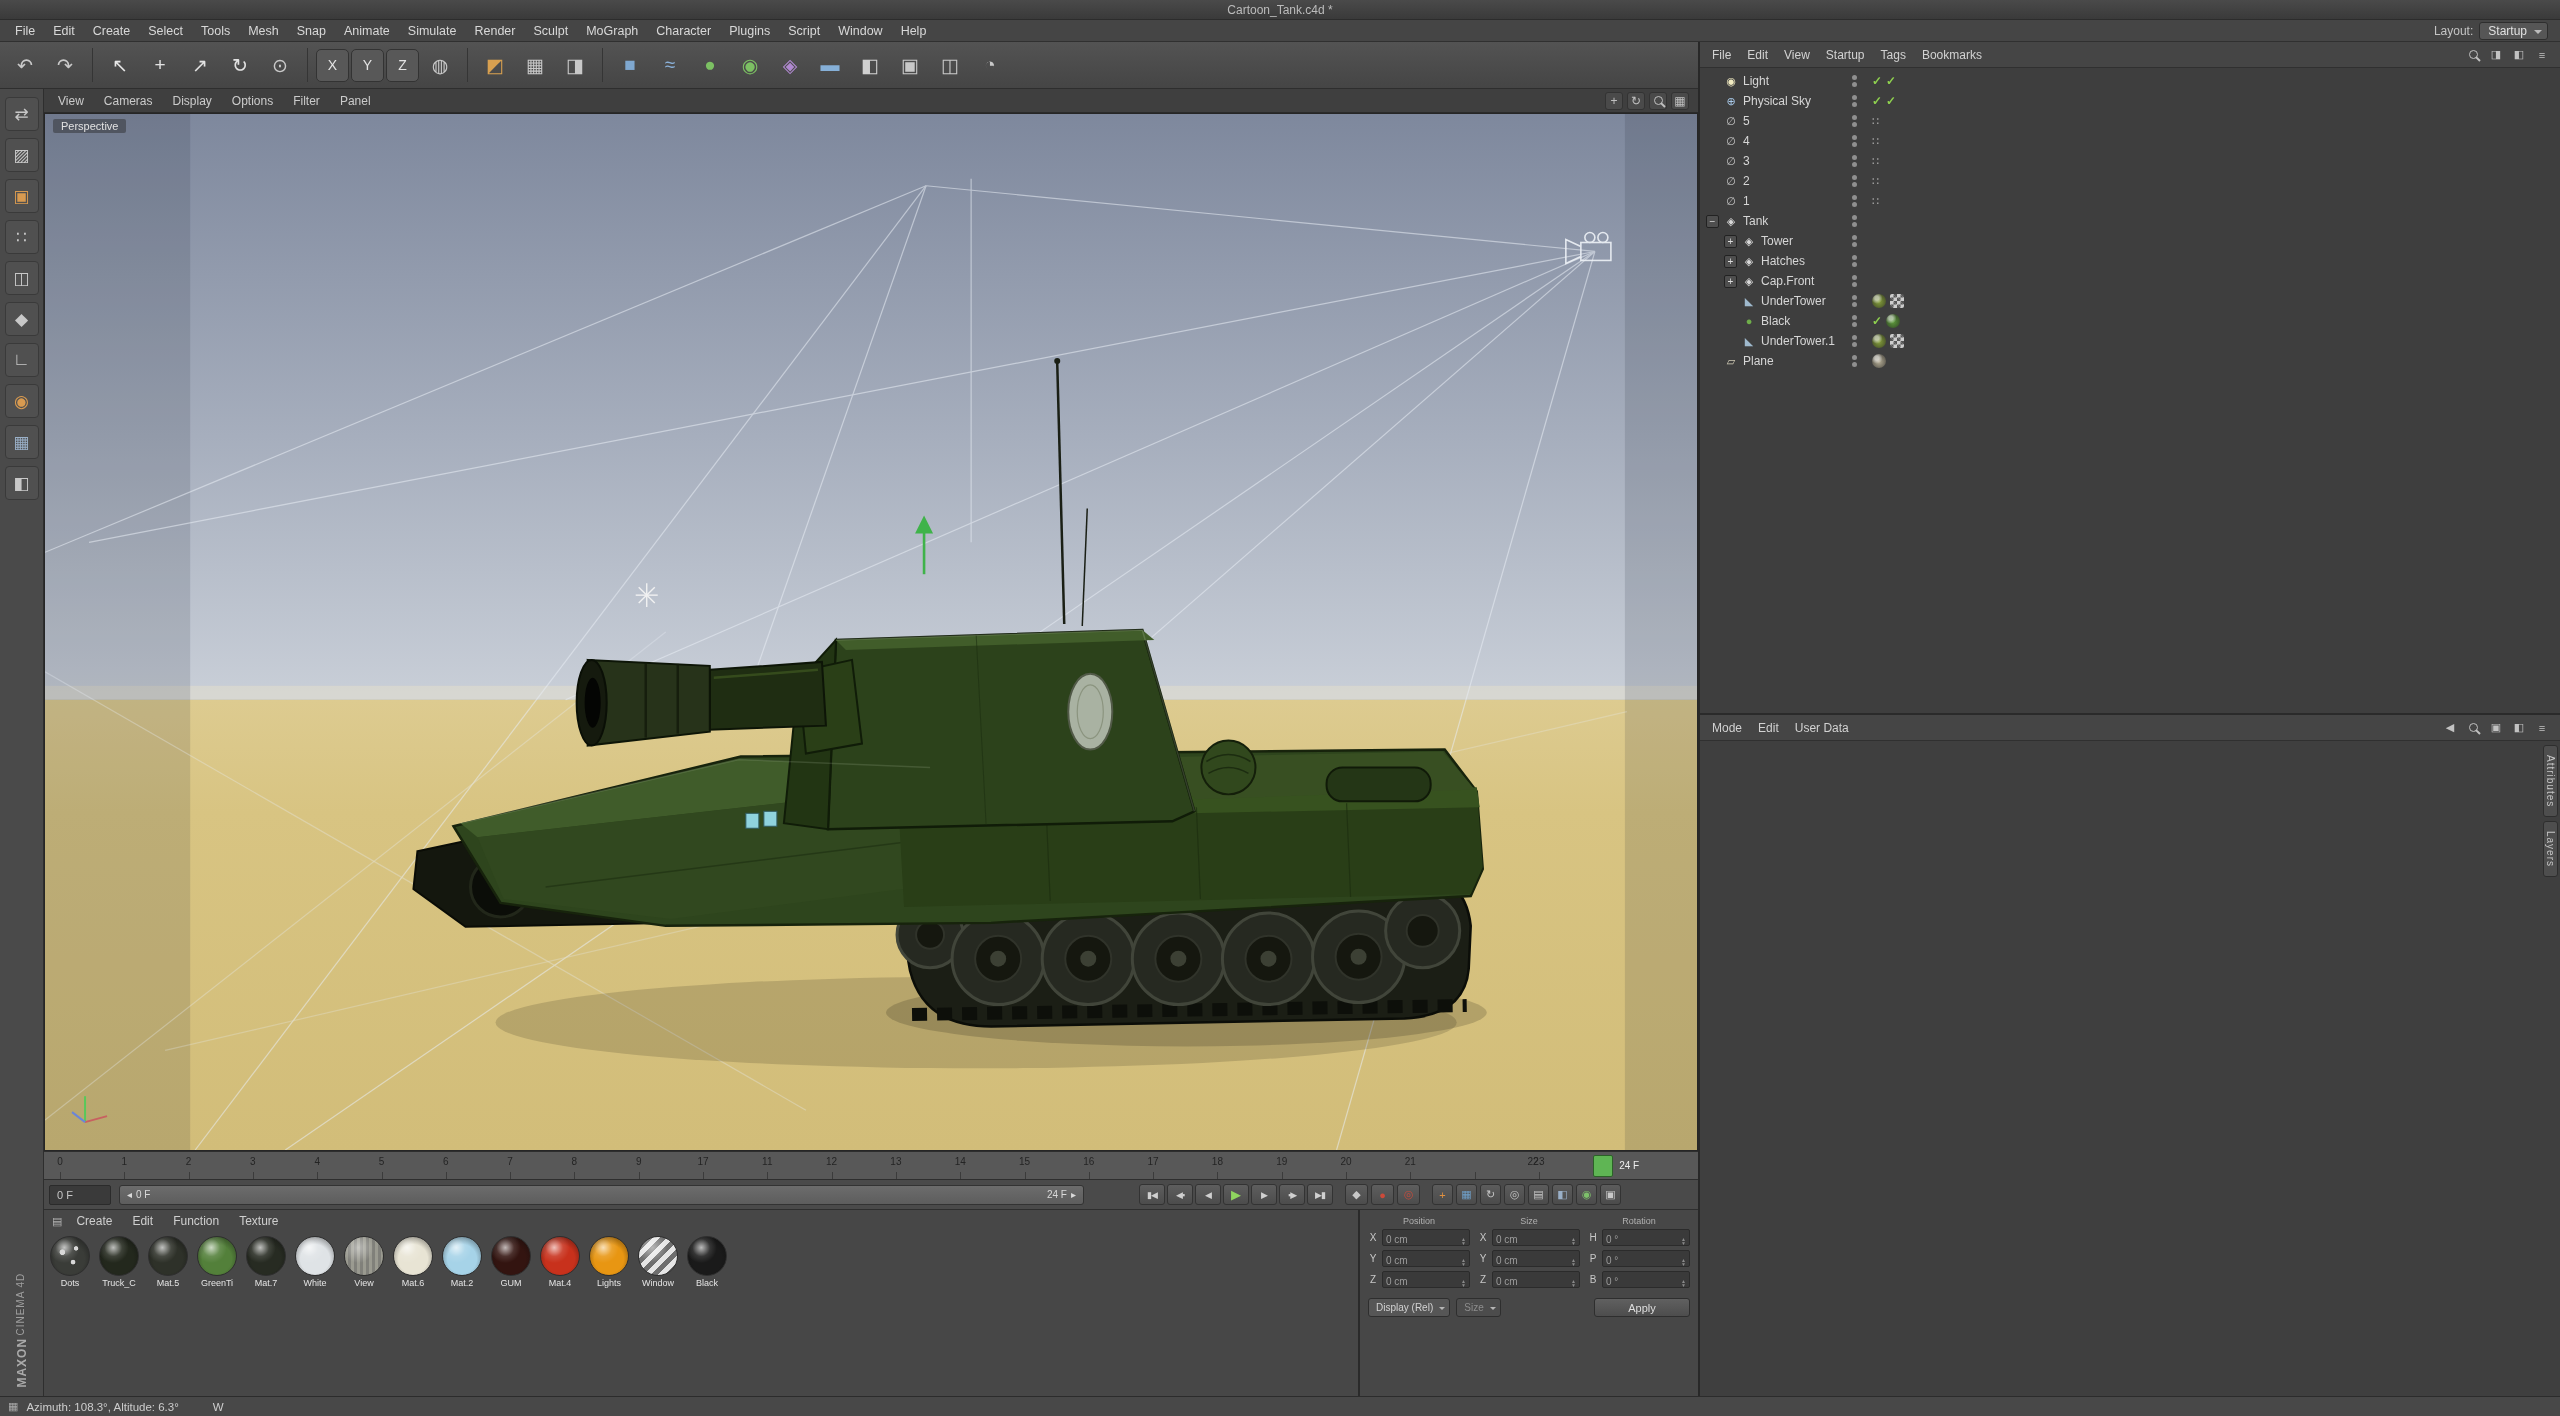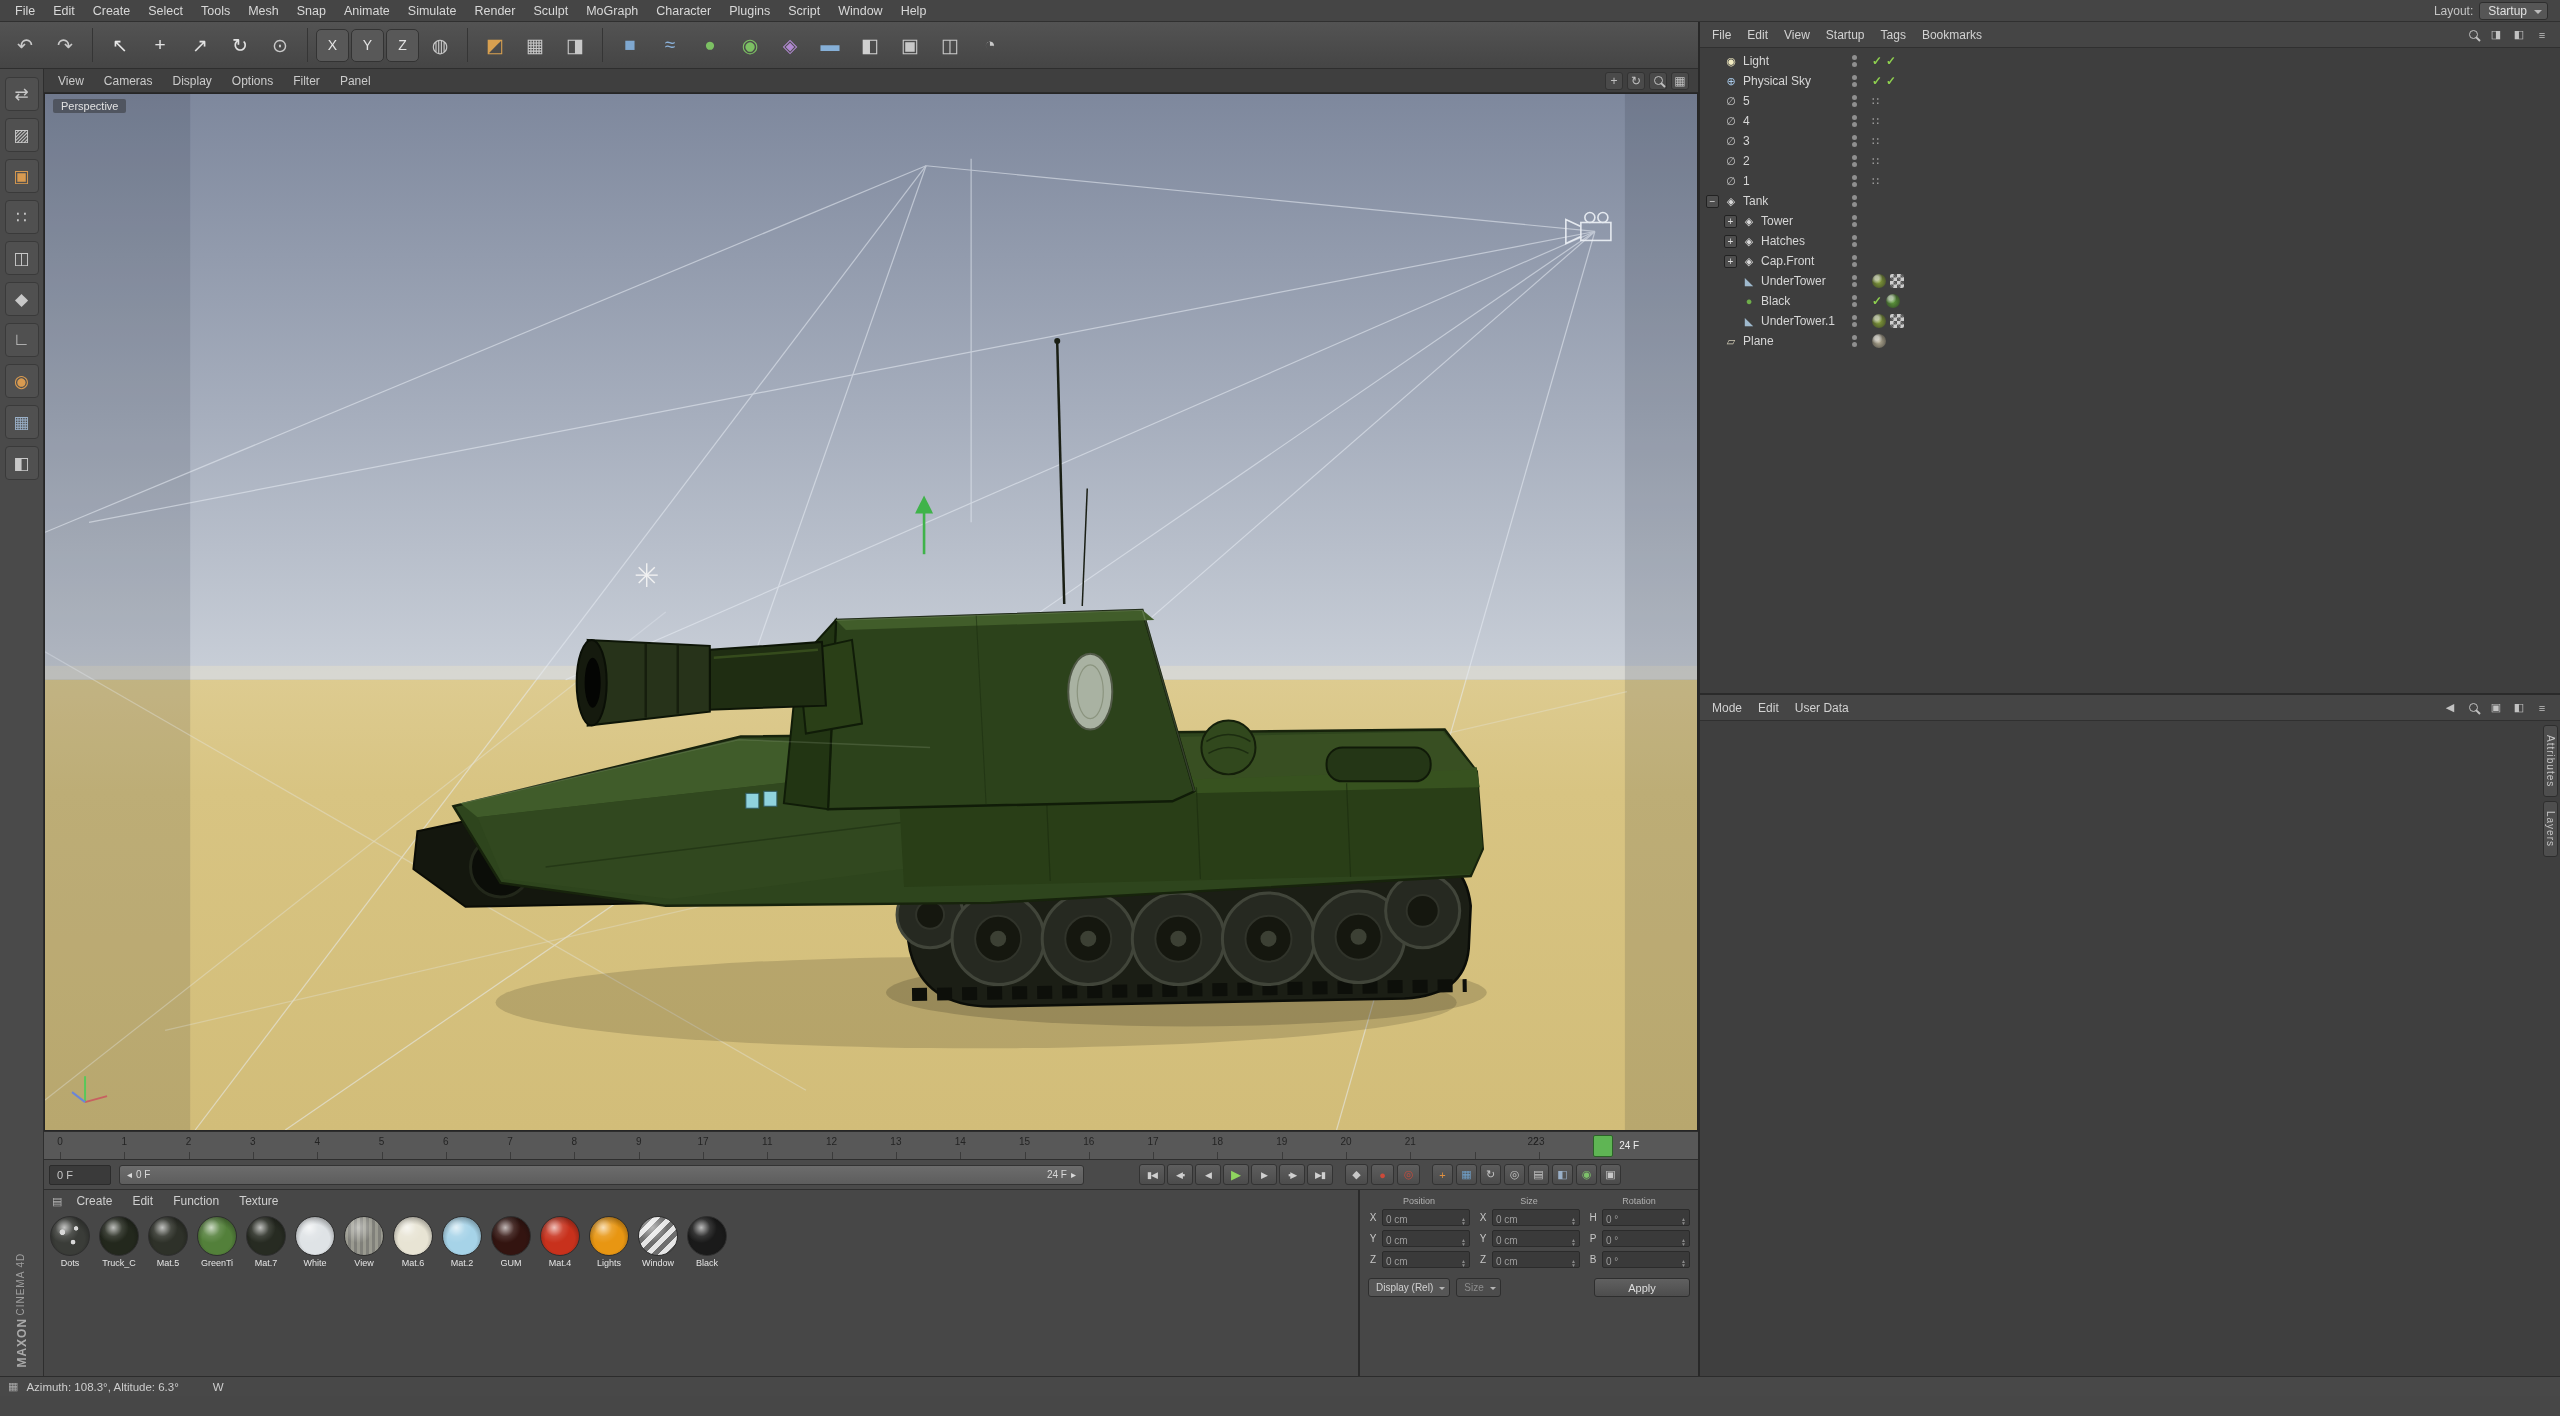--- a/index.html
+++ b/index.html
@@ -109,20 +109,23 @@
 .status-w{margin-left:26px}
 
 .mag{width:9px;height:9px;border:1.7px solid #c0c0c0;border-radius:50%;position:relative;display:inline-block}
 .mag::after{content:"";position:absolute;width:6px;height:1.7px;background:#c0c0c0;right:-4px;bottom:-2px;transform:rotate(45deg)}
 </style>
 </head>
 <body>
 
 <div class="app">
 
+  <div class="titlebar">
+    <span>Cartoon_Tank.c4d *</span>
+  </div>
 
   <div class="menubar">
     <div class="menus" id="menubar-items">
         <span class="menu-item">File</span>
         <span class="menu-item">Edit</span>
         <span class="menu-item">Create</span>
         <span class="menu-item">Select</span>
         <span class="menu-item">Tools</span>
         <span class="menu-item">Mesh</span>
         <span class="menu-item">Snap</span>

